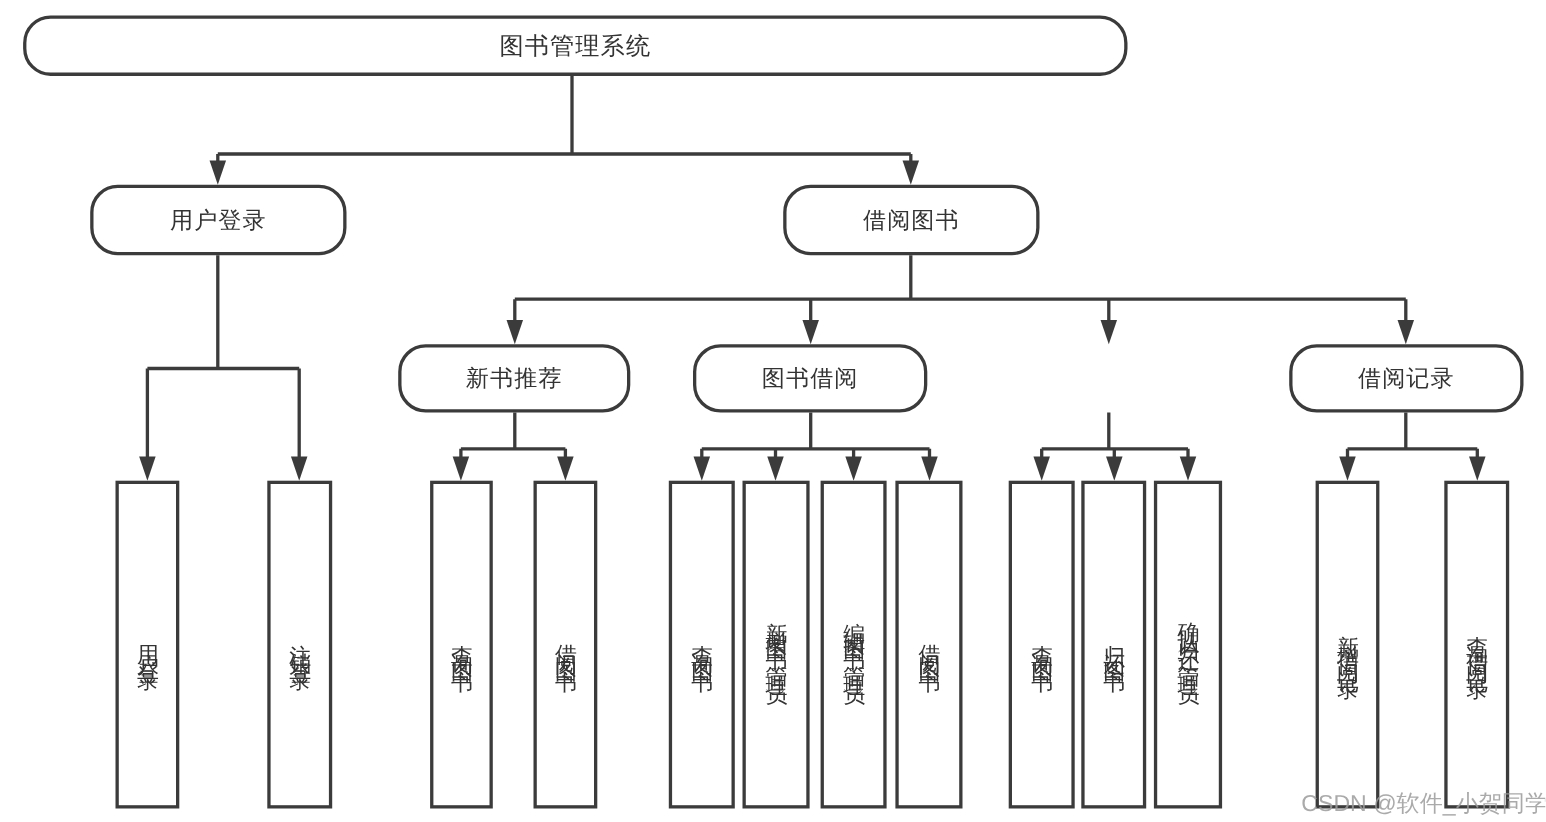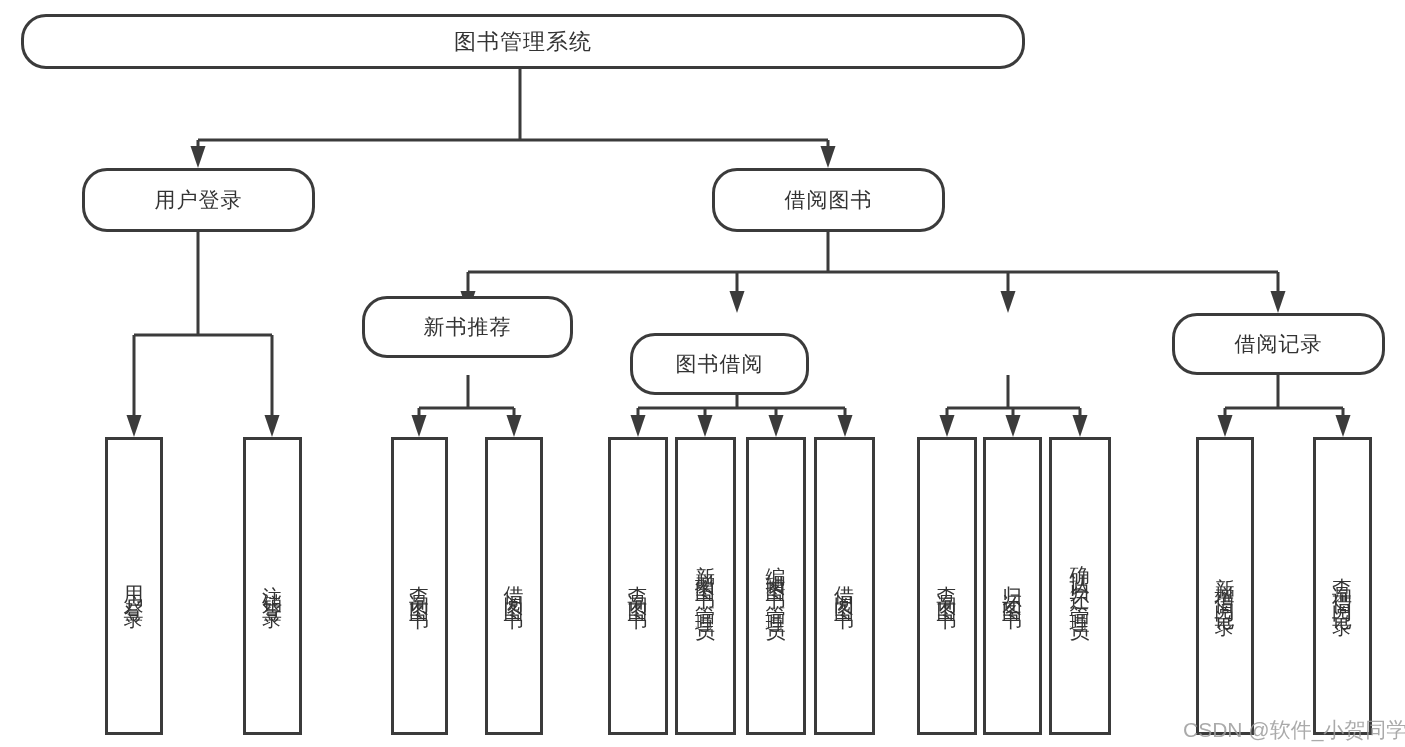--- a/index.html
+++ b/index.html
@@ -112,22 +112,22 @@
       <polygon class="arrowhead" points="1217.5,415 1232.5,415 1225,437"></polygon>
       <polygon class="arrowhead" points="1335.5,415 1350.5,415 1343,437"></polygon>
     </g>
   </svg>
 
   <div class="node node-h node-root" style="left:21px; top:14px; width:1004px; height:55px;">图书管理系统</div>
 
   <div class="node node-h" style="left:82px; top:168px; width:233px; height:64px;">用户登录</div>
   <div class="node node-h" style="left:712px; top:168px; width:233px; height:64px;">借阅图书</div>
 
-  <div class="node node-h" style="left:362px; top:296px; width:211px; height:62px;text-align:right;">新书推荐</div>
-  <div class="node node-h" style="left:630px; top:313px; width:179px; height:62px;margin-top:20px;">图书借阅</div>
+  <div class="node node-h" style="left:362px; top:313px; width:211px; height:62px;text-align:right;">新书推荐</div>
+  <div class="node node-h" style="left:630px; top:313px; width:213px; height:62px;">图书借阅</div>
   <div class="node node-h" style="left:1172px; top:313px; width:213px; height:62px;">借阅记录</div>
 
   <div class="node node-v" style="left:105px; top:437px; width:58px; height:298px;">用户登录</div>
   <div class="node node-v" style="left:243px; top:437px; width:59px; height:298px;">注销登录</div>
 
   <div class="node node-v" style="left:391px; top:437px; width:57px; height:298px;">查询图书</div>
   <div class="node node-v" style="left:485px; top:437px; width:58px; height:298px;">借阅图书</div>
 
   <div class="node node-v" style="left:608px; top:437px; width:60px; height:298px;">查询图书</div>
   <div class="node node-v" style="left:675px; top:437px; width:61px; height:298px;">新增图书（管理员）</div>

